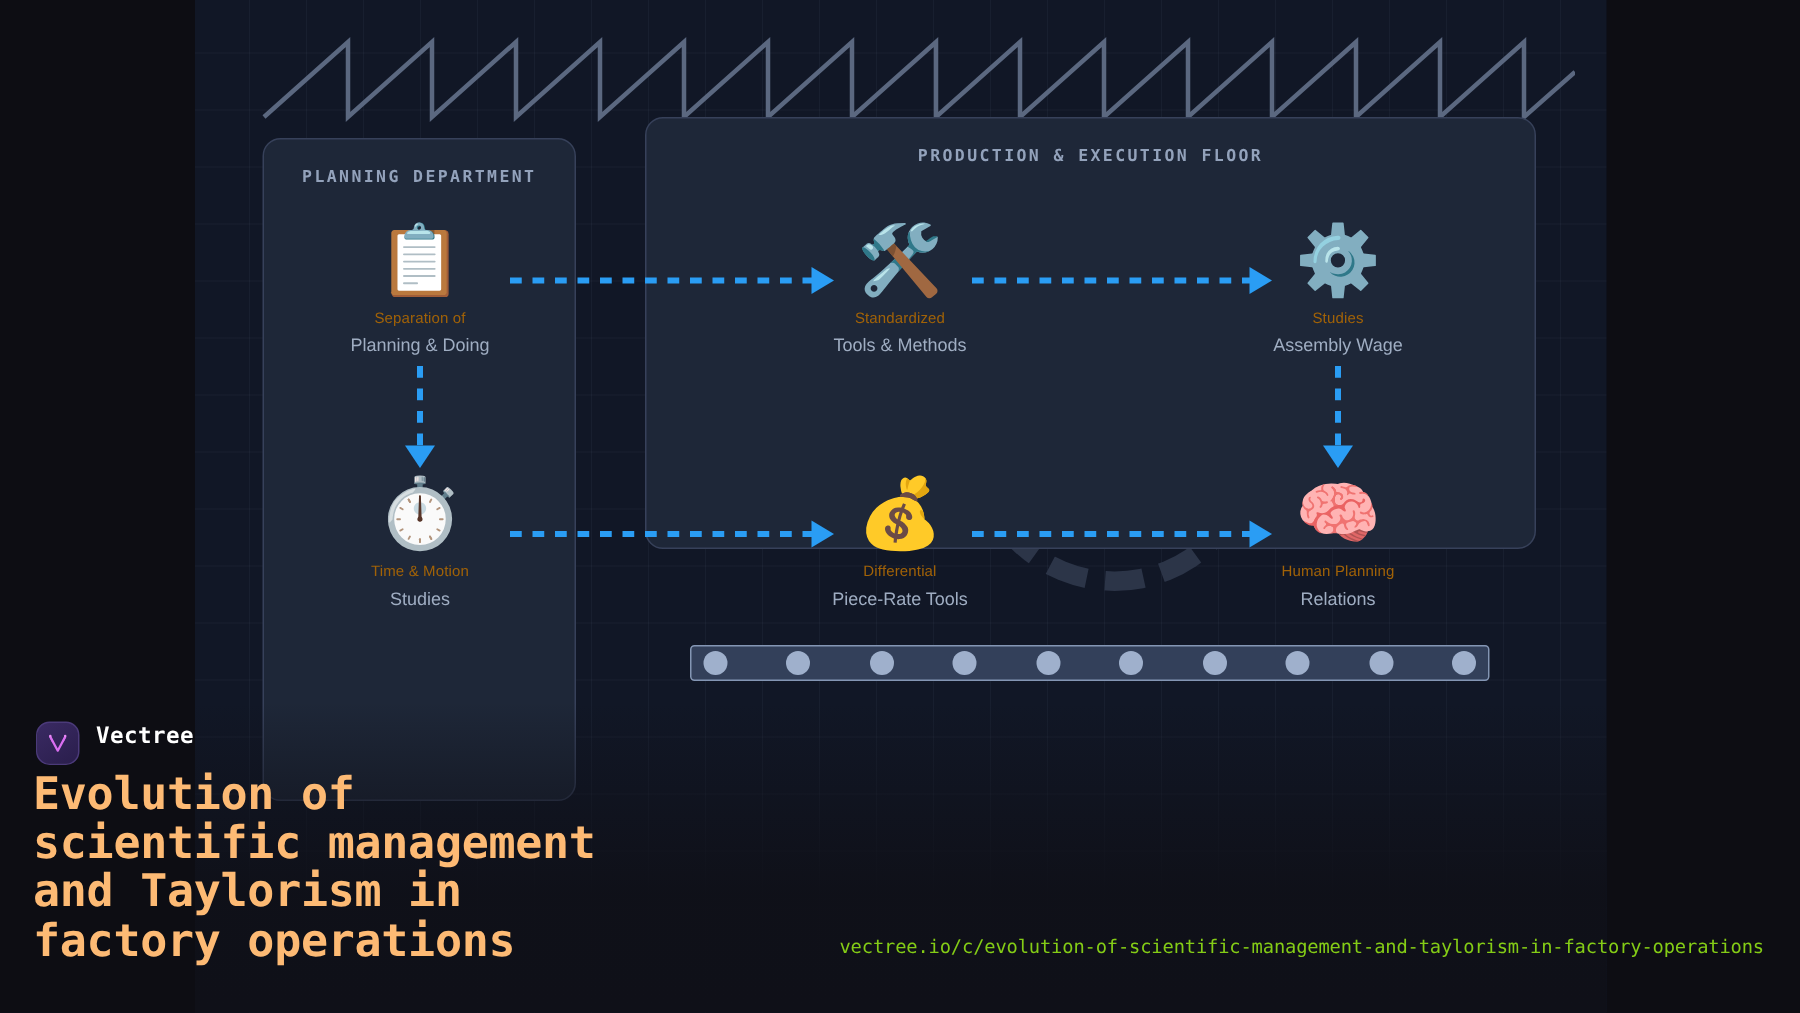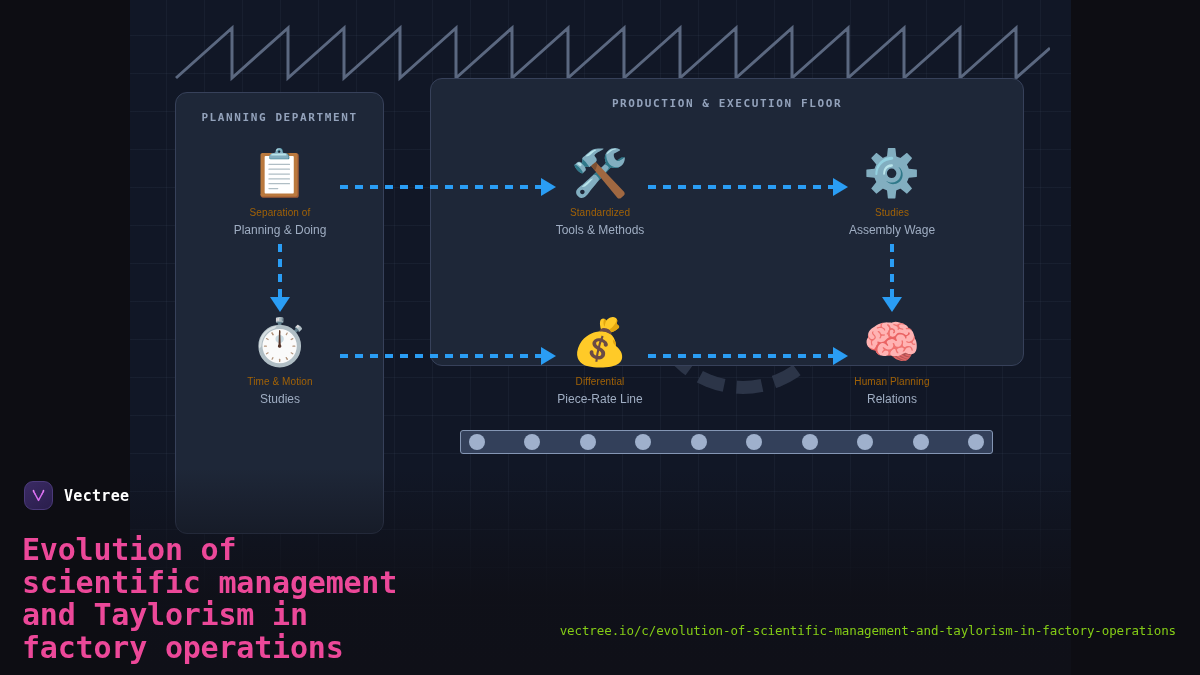--- a/index.html
+++ b/index.html
@@ -189,21 +189,20 @@
     background: #9fb0cc;
     flex: 0 0 auto;
   }
 
   
   #brand {
     position: absolute;
     left: 24px;
     top: 481px;
     display: flex;
-    align-items: center;
     gap: 11px;
     z-index: 5;
   }
   #brand-logo {
     width: 29px;
     height: 29px;
     border-radius: 9px;
     background: linear-gradient(145deg, #3a2a63, #2a1e4c);
     border: 1px solid #4b3a7a;
     display: flex;
@@ -214,27 +213,27 @@
   #brand-name {
     font-family: "DejaVu Sans Mono", "Liberation Mono", monospace;
     font-size: 15px;
     font-weight: 700;
     color: #ffffff;
     letter-spacing: 0.3px;
   }
   #headline {
     position: absolute;
     left: 22px;
-    top: 534px;
+    top: 514px;
     width: 560px;
     font-family: "DejaVu Sans Mono", "Liberation Mono", monospace;
     font-size: 30px;
     font-weight: 700;
     line-height: 32.5px;
-    color: #ec4899;
+    color: #fdba74;
     letter-spacing: -0.2px;
     z-index: 5;
     white-space: pre-line;
   }
   #url {
     position: absolute;
     right: 24px;
     top: 623px;
     font-family: "DejaVu Sans Mono", "Liberation Mono", monospace;
     font-size: 12.5px;
@@ -315,21 +314,21 @@
 
 <div class="node" id="node-standardized">
   <span class="emoji">🛠️</span>
   <span class="n-title">Standardized</span>
   <span class="n-sub">Tools &amp; Methods</span>
 </div>
 
 <div class="node" id="node-differential">
   <span class="emoji">💰</span>
   <span class="n-title">Differential</span>
-  <span class="n-sub">Piece-Rate Line</span>
+  <span class="n-sub">Piece-Rate Tools</span>
 </div>
 
 <div class="node" id="node-fordist">
   <span class="emoji">⚙️</span>
   <span class="n-title">Studies</span>
   <span class="n-sub">Assembly Wage</span>
 </div>
 
 <div class="node" id="node-human">
   <span class="emoji">🧠</span>

